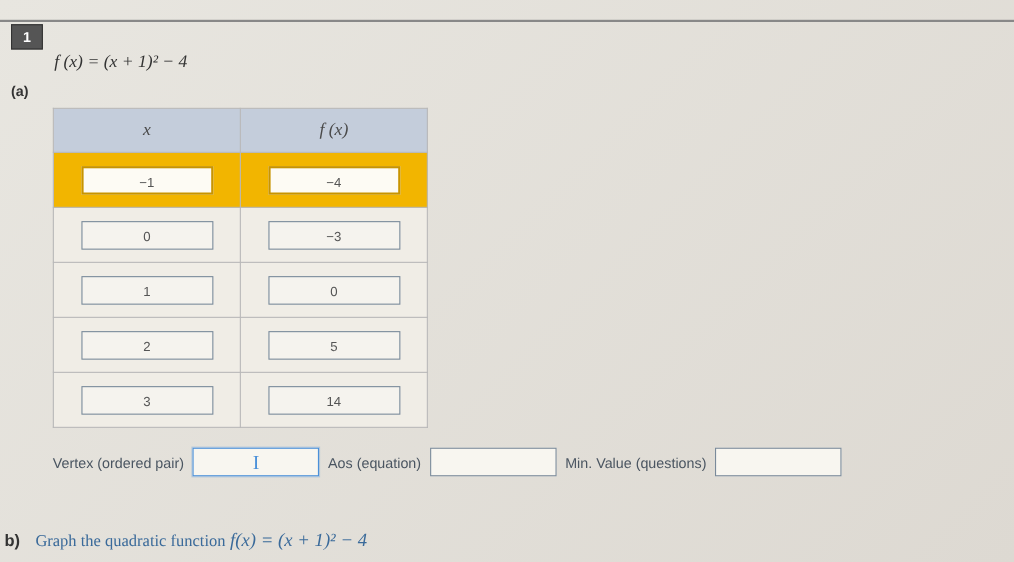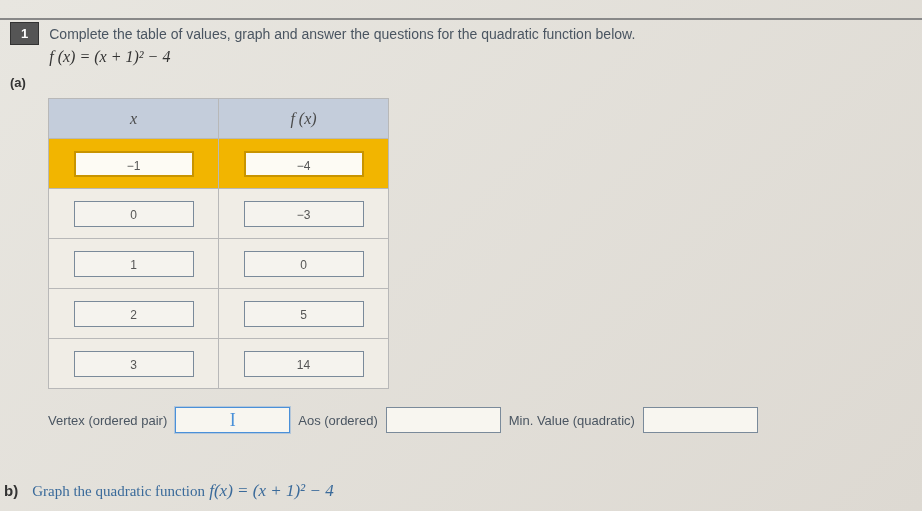--- a/index.html
+++ b/index.html
@@ -70,21 +70,21 @@
   .part-b .bf { font-family: Liberation Serif, serif; font-style: italic; font-size: 17px; }
 </style>
 </head>
 <body>
 
 <div class="top-border"></div>
 
 <div class="question-header">
   <div class="qnum">1</div>
   <div class="qtext">
-    <span>Complete the table of values, graph and answer the questions for the quadratic function below.</span><br>
+    <br>
     <span class="formula">f (x) = (x + 1)² − 4</span>
   </div>
 </div>
 
 <div class="part-label">(a)</div>
 
 <div class="table-wrap">
   <table>
     <tbody>
         <tr>
@@ -113,23 +113,23 @@
     </tr>
   </tbody>
     </table>
 </div>
 
 <div class="answer-row">
   <span>Vertex (ordered pair)</span>
   <div class="ans-box active">
     <span class="cursor">I</span>
   </div>
-  <span>Aos (ordered)</span>
+  <span>Aos (equation)</span>
   <div class="ans-box"></div>
-  <span>Min. Value (quadratic)</span>
+  <span>Min. Value (questions)</span>
   <div class="ans-box"></div>
 </div>
 
 <div class="part-b">
   <span class="bl">b)</span>
   <span>
     <span class="bt">Graph the quadratic function</span>
     <span class="bf">f(x) = (x + 1)² − 4</span>
   </span>
 </div>

